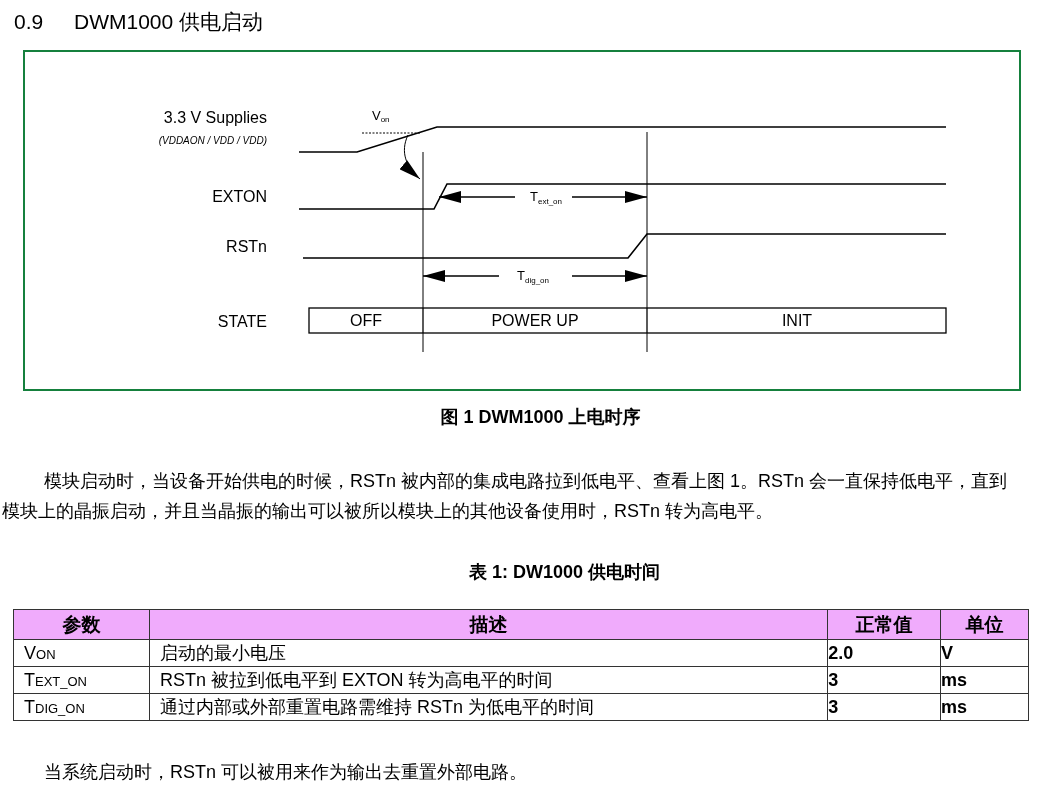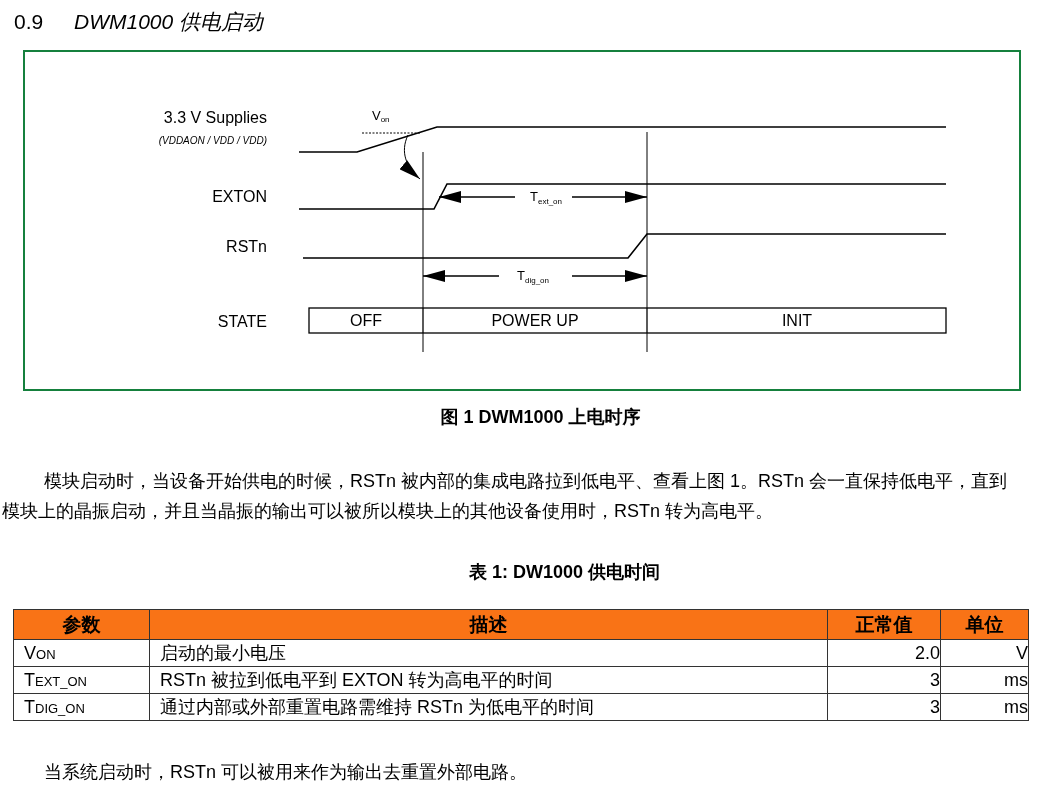--- a/index.html
+++ b/index.html
@@ -1,29 +1,29 @@
 <!DOCTYPE html>
 <html><head>
 <meta charset="utf-8">
 <style>
   html, body { margin:0; padding:0; background:#ffffff; }
   body { width:1041px; height:803px; position:relative; overflow:hidden;
          font-family:"Liberation Sans","DejaVu Sans",sans-serif; color:#000; }
   .heading { position:absolute; left:14px; top:8px; font-size:21px; }
   .heading .num { display:inline-block; width:60px; }
-  .heading .title { font-style:italic; }
+  .heading .title { }
   .figure-frame { position:absolute; left:23px; top:50px; width:994px; height:337px;
                   border:2px solid #15803d; box-sizing:content-box; }
   .figure-frame svg { position:absolute; left:0; top:0; }
   .caption { position:absolute; left:0; width:1041px; text-align:center; font-weight:bold; font-size:18px; }
   .para { position:absolute; left:2px; width:1020px; font-size:18px; line-height:30px; }
   table.params { position:absolute; left:13px; top:609px; width:1016px; border-collapse:collapse; font-size:18px; }
-  table.params th { background:#f97316; font-weight:bold; height:27px; border:1.5px solid #333; font-size:19px; }
+  table.params th { background:#f0abfc; font-weight:bold; height:27px; border:1.5px solid #333; font-size:19px; }
   table.params td { height:26px; border:1.5px solid #333; padding:0 10px; }
-  table.params td.c { text-align:right; padding:0; }
+  table.params td.c { text-align:left; padding:0;font-weight:bold; }
   .sc { font-size:13px; }
 </style>
 </head>
 <body>
 
 <div class="heading">
   <span class="num">0.9</span><span class="title">DWM1000 供电启动</span>
 </div>
 
 <div class="figure-frame">

